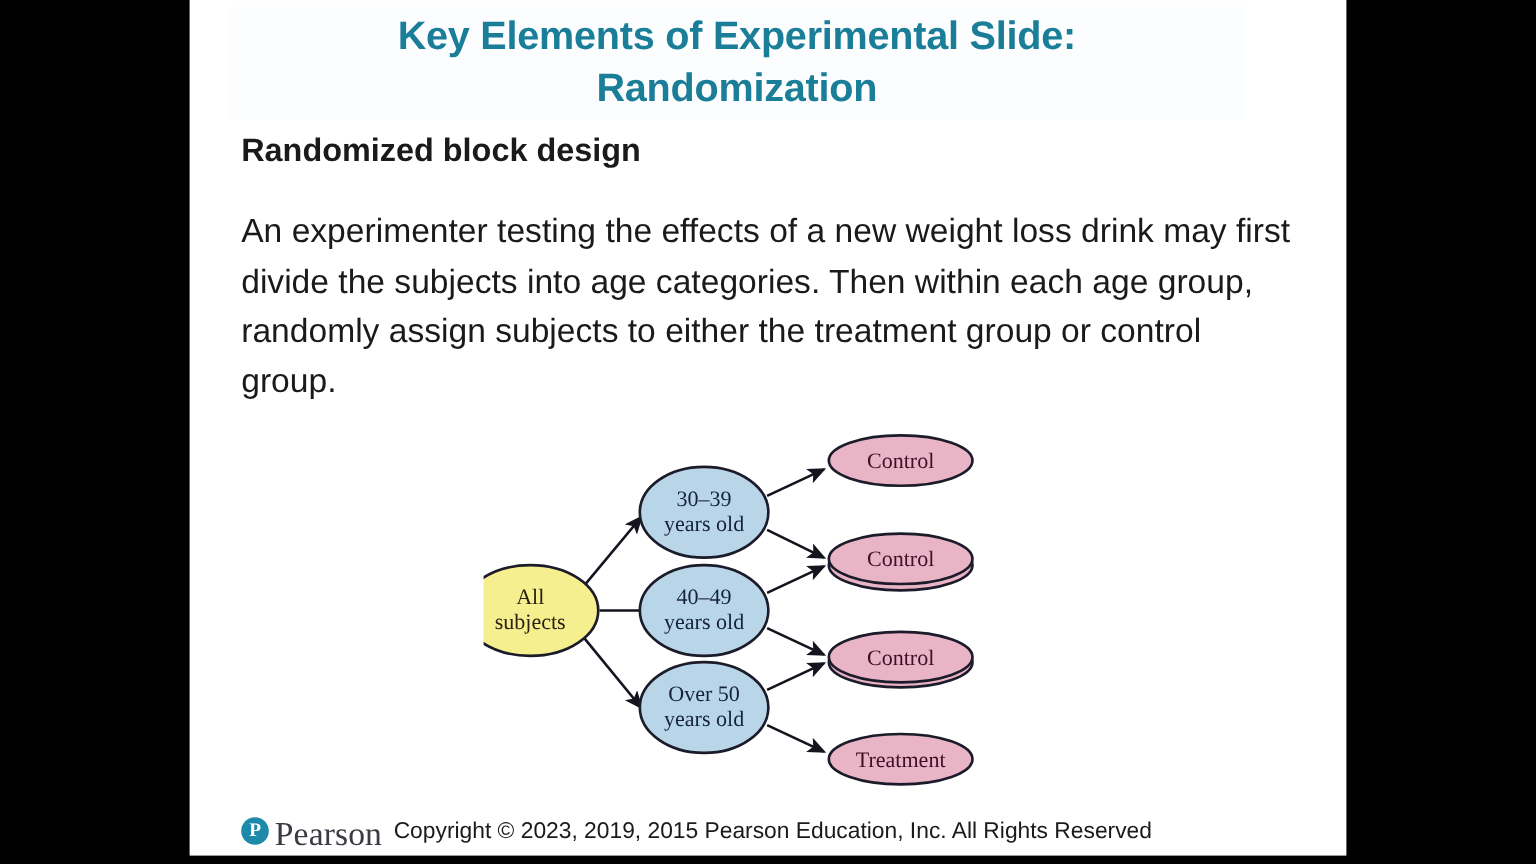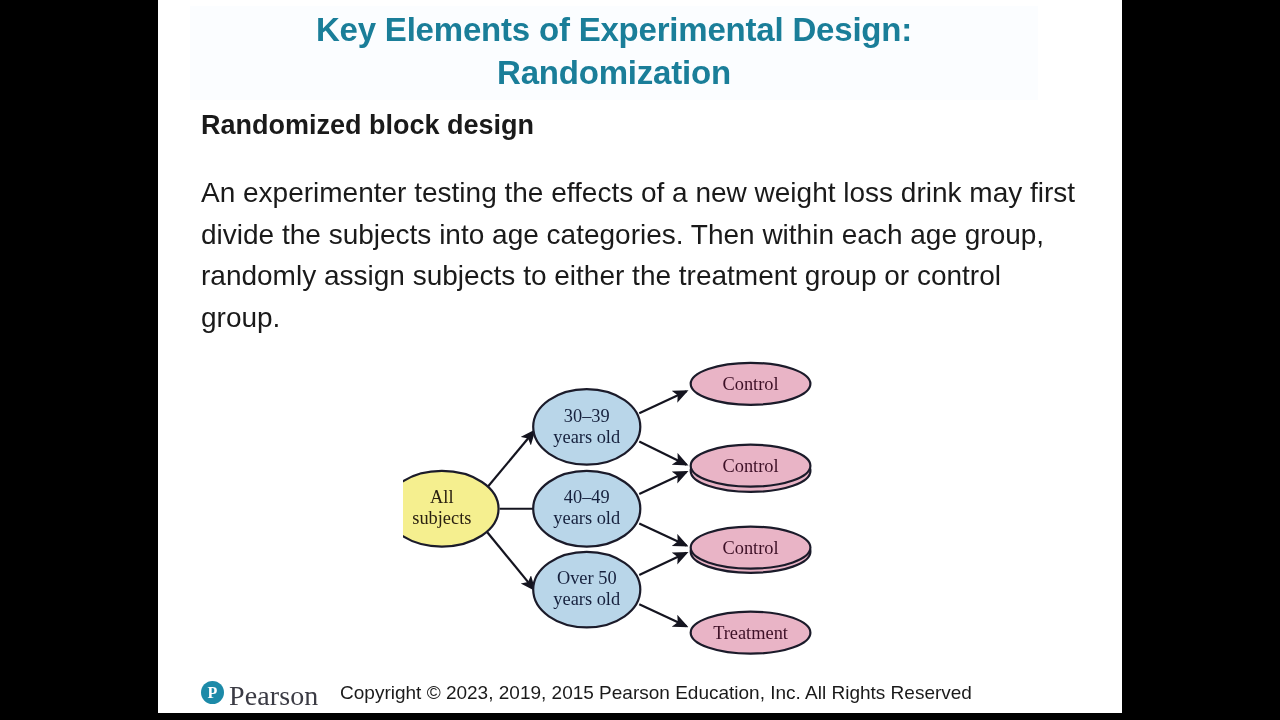--- a/index.html
+++ b/index.html
@@ -135,21 +135,21 @@
     position: absolute;
     left: 28px;
     top: 1px;
     font-family: "Liberation Serif", serif;
     font-size: 28px;
     color: #3b3b44;
     letter-spacing: 0.1px;
   }
   #footer-copyright {
     position: absolute;
-    left: 16px;
+    left: 4px;
     top: 682px;
     width: 964px;
     text-align: center;
     font-family: "Liberation Sans", sans-serif;
     font-size: 19px;
     color: #1a1a1a;
   }
   #footer-slide-number {
     position: absolute;
     right: 55px;
@@ -161,21 +161,21 @@
   }
 </style>
 </head>
 <body>
 
 <div id="screen">
 
   <div id="slide">
 
     <div id="title-placeholder"></div>
-    <div id="slide-title">Key Elements of Experimental Design:
+    <div id="slide-title">Key Elements of Experimental Slide:
 Randomization</div>
 
     <div id="subheading">Randomized block design</div>
 
     <div id="body-paragraph">An experimenter testing the effects of a new weight loss drink may first divide the subjects into age categories. Then within each age group, randomly assign subjects to either the treatment group or control group.</div>
 
     <div id="diagram">
       <svg width="420" height="312" viewBox="180 18 400 292" xmlns="http://www.w3.org/2000/svg">
         <defs>
           <marker id="arrowhead" markerWidth="7" markerHeight="7" refX="6" refY="3" orient="auto" markerUnits="strokeWidth">

